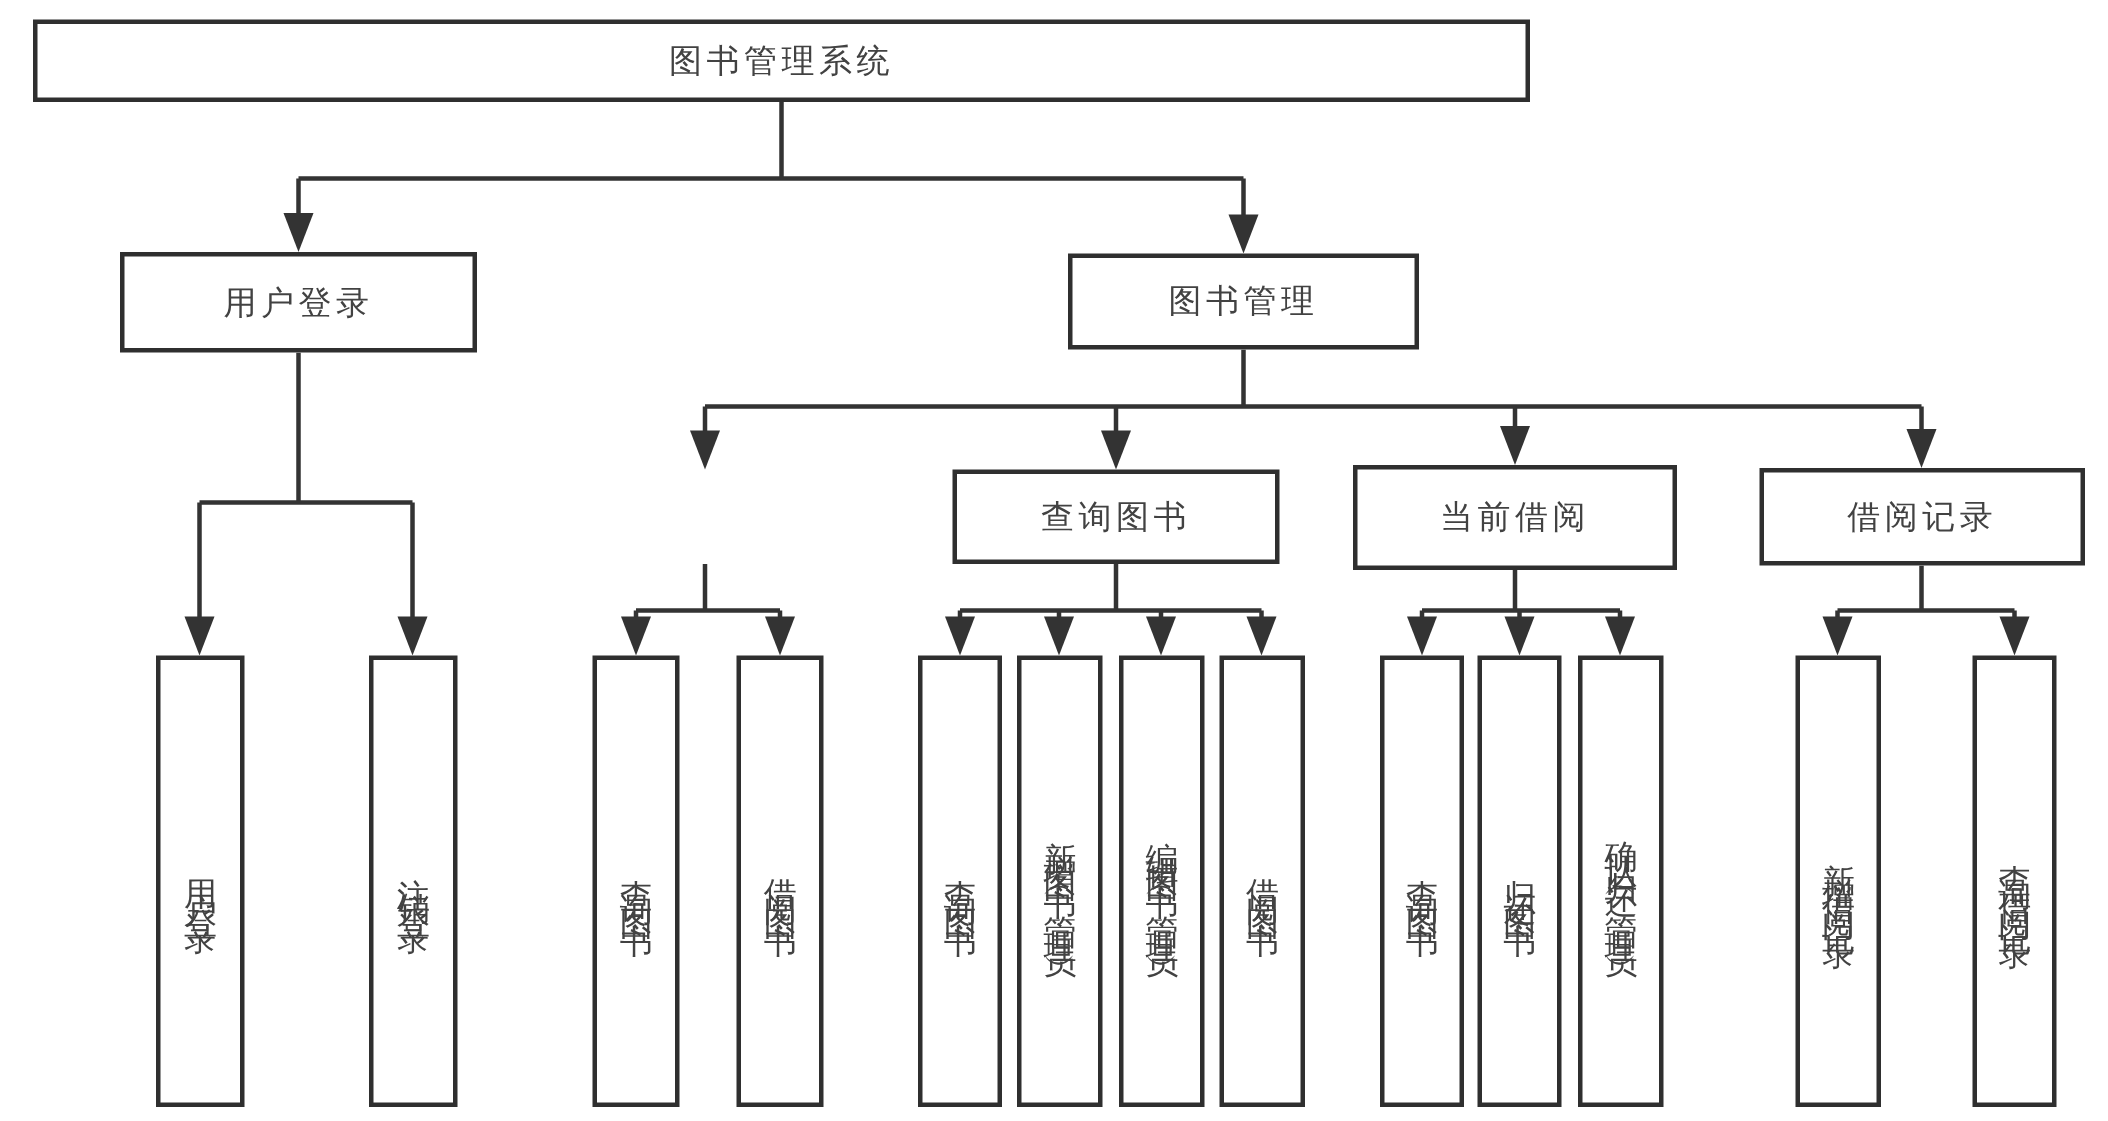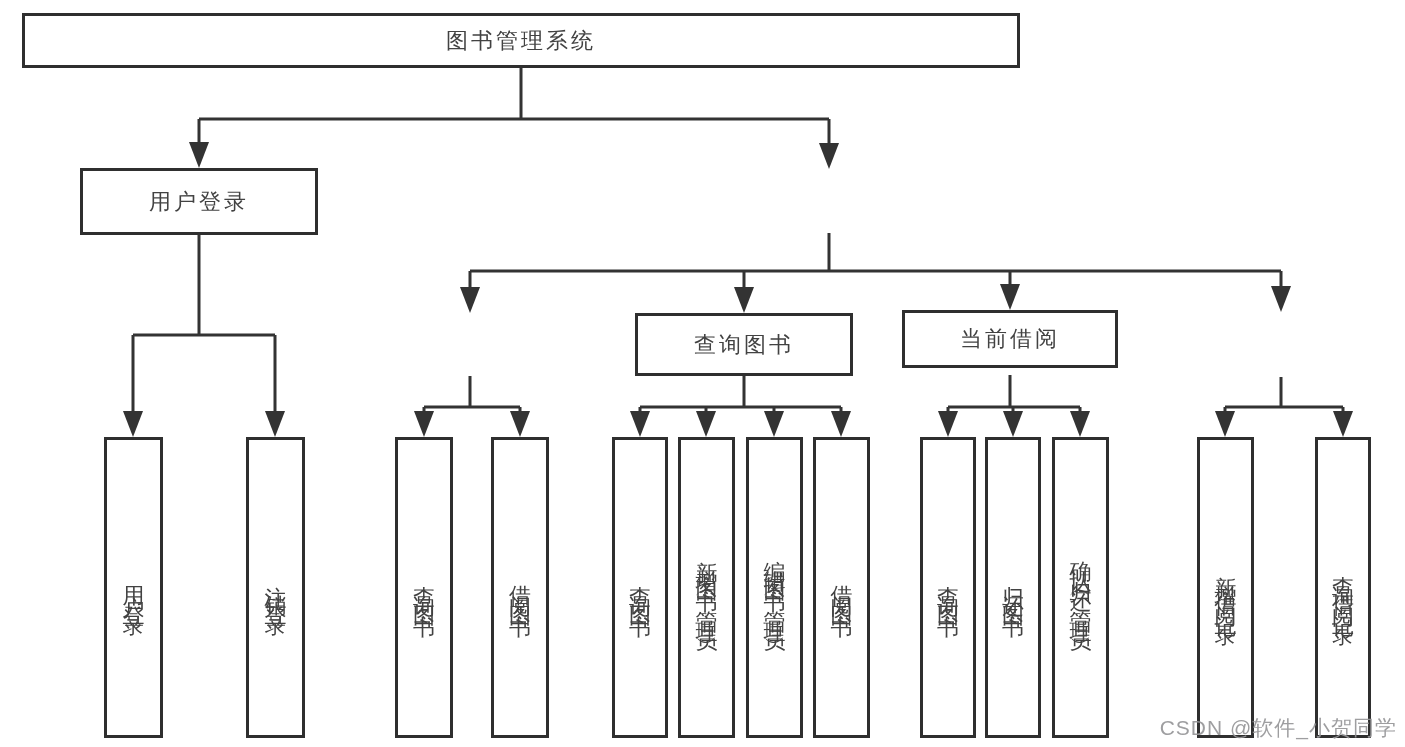--- a/index.html
+++ b/index.html
@@ -81,26 +81,32 @@
     </g>
   </svg>
 
   <div class="node" style="left:22px;top:13px;width:998px;height:55px;">
     <span>图书管理系统</span>
   </div>
 
   <div class="node" style="left:80px;top:168px;width:238px;height:67px;">
     <span>用户登录</span>
   </div>
+  <div class="node" style="left:712px;top:169px;width:234px;height:64px;">
+    <span>图书管理</span>
+  </div>
 
   <div class="node" style="left:635px;top:313px;width:218px;height:63px;">
     <span>查询图书</span>
   </div>
-  <div class="node" style="left:902px;top:310px;width:216px;height:58px;">
+  <div class="node" style="left:902px;top:310px;width:216px;height:70px;">
     <span>当前借阅</span>
+  </div>
+  <div class="node" style="left:1173px;top:312px;width:217px;height:65px;">
+    <span>借阅记录</span>
   </div>
 
   <div class="node node-v" style="left:104px;top:437px;width:59px;height:301px;">
     <span>用户登录</span>
   </div>
   <div class="node node-v" style="left:246px;top:437px;width:59px;height:301px;">
     <span>注销登录</span>
   </div>
 
   <div class="node node-v" style="left:395px;top:437px;width:58px;height:301px;">
@@ -133,15 +139,14 @@
     <span>确认归还（管理员）</span>
   </div>
 
   <div class="node node-v" style="left:1197px;top:437px;width:57px;height:301px;">
     <span>新增借阅记录</span>
   </div>
   <div class="node node-v" style="left:1315px;top:437px;width:56px;height:301px;">
     <span>查询借阅记录</span>
   </div>
 
-  <div class="watermark">CSDN @软件_小贺同学</div>
 
 </div>
 
 </body></html>

